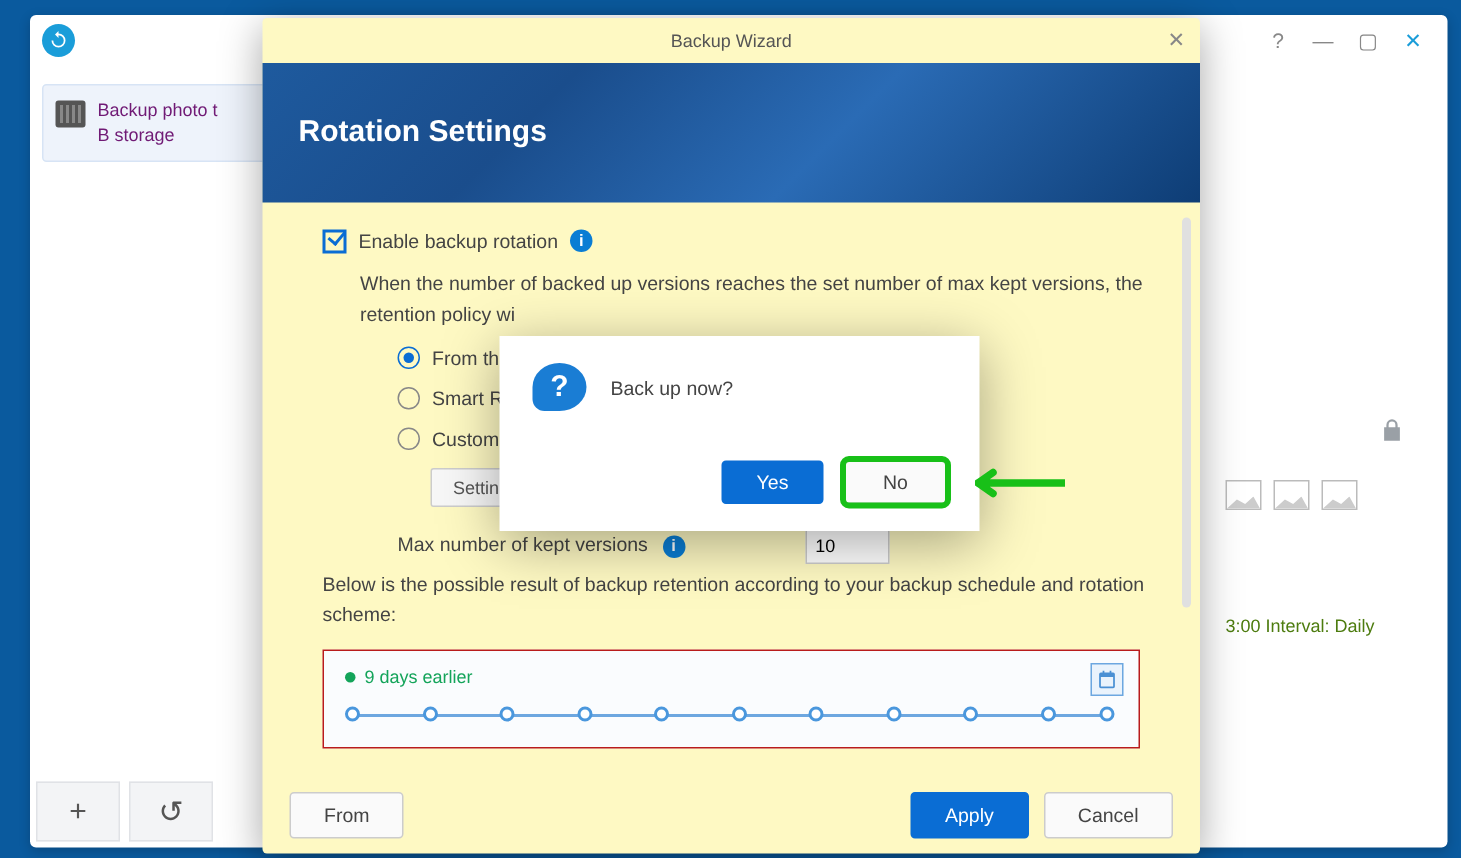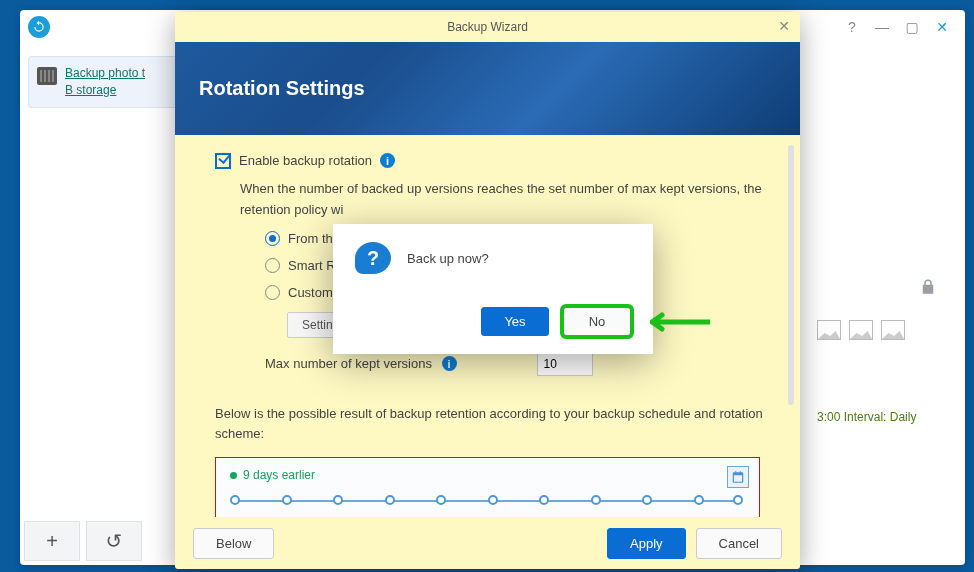--- a/index.html
+++ b/index.html
@@ -9,21 +9,21 @@
 .back-window { position: absolute; left: 20px; top: 10px; width: 945px; height: 555px; background: #fff; border-radius: 4px; box-shadow: 0 2px 8px rgba(0,0,0,.2); }
 .back-titlebar { height: 34px; display: flex; align-items: center; padding: 0 8px; }
 .back-logo { width: 22px; height: 22px; border-radius: 50%; background: #1a9dd9; display: flex; align-items: center; justify-content: center; margin-right: auto; }
 .back-logo svg { width: 14px; height: 14px; }
 .window-btn { width: 30px; height: 24px; display: flex; align-items: center; justify-content: center; color: #888; font-size: 14px; cursor: pointer; }
 .window-btn.close-b { color: #1a9dd9; }
 .back-content { position: absolute; left: 8px; top: 46px; width: 160px; }
 .task-card { background: #eef3fb; border: 1px solid #d7e4f5; border-radius: 3px; padding: 8px; display: flex; gap: 8px; }
 .task-icon { width: 20px; height: 18px; background: #555; border-radius: 2px; position: relative; flex-shrink: 0; margin-top: 2px; }
 .task-icon::before { content:""; position:absolute; inset:3px; background: repeating-linear-gradient(to right, #888 0 2px, transparent 2px 4px); }
-.task-text { font-size: 12px; color: #0f766e; line-height: 1.4; text-decoration: underline; }
+.task-text { font-size: 12px; color: #701a75; line-height: 1.4; }
 .bottom-tools { position: absolute; left: 4px; bottom: 4px; display: flex; gap: 6px; }
 .tool-btn { width: 56px; height: 40px; background: #f3f4f6; border: 1px solid #e0e2e6; display: flex; align-items: center; justify-content: center; font-size: 20px; color: #555; cursor: pointer; }
 .right-panel { position: absolute; right: 8px; top: 260px; width: 140px; }
 .right-lock { position: absolute; right: 20px; top: 8px; color: #9aa0a6; }
 .thumb-row { display: flex; gap: 8px; margin-top: 50px; }
 .thumb { width: 24px; height: 20px; border: 1px solid #bbb; position: relative; }
 .thumb::after { content:""; position:absolute; bottom:0; left:0; right:0; height:10px; background:#ccc; clip-path: polygon(0 100%, 30% 40%, 55% 70%, 80% 20%, 100% 100%); }
 .right-info { font-size: 12px; color: #4d7c0f; margin-top: 70px; }
 
 
@@ -40,21 +40,21 @@
 .checkbox::after { content:""; position:absolute; left:2px; top:-1px; width:9px; height:5px; border-left:2px solid #0a6dd4; border-bottom:2px solid #0a6dd4; transform: rotate(-50deg); }
 .info-i { width: 15px; height: 15px; border-radius: 50%; background: #0a7dd4; color:#fff; display:inline-flex; align-items:center; justify-content:center; font-size:11px; font-weight:bold; cursor:pointer; }
 .desc { margin-left: 25px; margin-bottom: 10px; line-height: 1.6; }
 .radio-group { margin-left: 50px; }
 .radio-row { display: flex; align-items: center; gap: 8px; margin-bottom: 12px; }
 .radio { width: 15px; height: 15px; border: 1px solid #888; border-radius: 50%; position: relative; }
 .radio.selected { border-color: #0a6dd4; }
 .radio.selected::after { content:""; position:absolute; inset:3px; background:#0a6dd4; border-radius:50%; }
 .settings-btn-row { margin-left: 72px; margin-bottom: 14px; }
 .btn-small { background: #f7f7f7; border: 1px solid #ccc; padding: 5px 14px; font-size: 12px; cursor: pointer; color:#555; border-radius:2px; }
-.max-row { margin-left: 50px; display: flex; align-items: center; gap: 80px; margin-bottom: 28px; }
+.max-row { margin-left: 50px; display: flex; align-items: center; gap: 80px; margin-bottom: 4px; }
 .num-input { width: 56px; padding: 4px 6px; border: 1px solid #ccc; text-align: left; font-size: 12px; }
 .below-desc { margin-bottom: 12px; line-height: 1.6; }
 
 .timeline-box { border: 1px solid #b91c1c; background:#fafcfe; padding: 10px 14px 14px; position: relative; margin-right:10px; }
 .timeline-label { color: #14a45a; font-size: 12px; display:flex; align-items:center; gap:6px; }
 .timeline-label::before { content:""; width:7px; height:7px; background:#14a45a; border-radius:50%; display:inline-block; }
 .cal-icon { position:absolute; right:10px; top:8px; width:22px; height:22px; border:1px solid #6da7e0; background:#eaf3fc; display:flex; align-items:center; justify-content:center; cursor:pointer; }
 .cal-icon svg { width:14px; height:14px; }
 .timeline-track { margin-top: 12px; height: 14px; position: relative; }
 .timeline-track::before { content:""; position:absolute; left:3px; right:3px; top:6px; height:2px; background:#6da7e0; }
@@ -189,21 +189,21 @@
           <span class="dot" style="left:50%"></span>
         <span class="dot" style="left:60%"></span>
           <span class="dot" style="left:70%"></span>
         <span class="dot" style="left:80%"></span>
           <span class="dot" style="left:90%"></span>
         <span class="dot" style="left:calc(100% - 12px)"></span>
       </div>
     </div>
   </div>
   <div class="wizard-footer">
-    <button class="btn">Below</button>
+    <button class="btn">From</button>
     <div class="spacer"></div>
     <button class="btn primary">Apply</button>
     <button class="btn">Cancel</button>
   </div>
 </div>
 
 <div class="confirm">
   <div class="confirm-top">
     <div class="q-bubble">?</div>
     <div class="confirm-msg">Back up now?</div>

